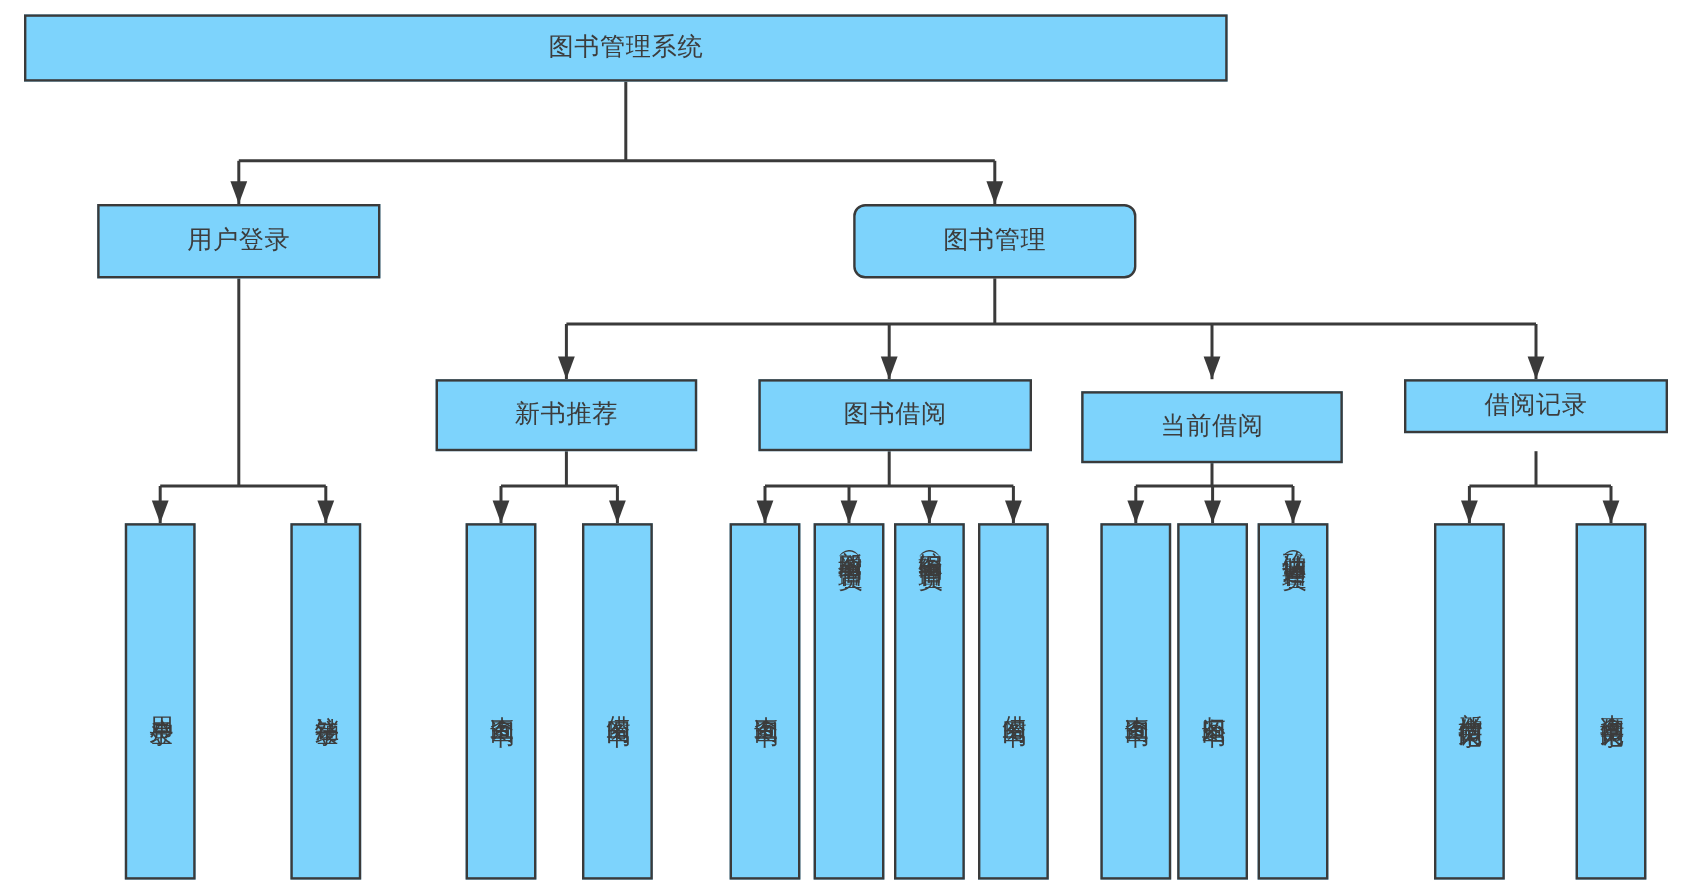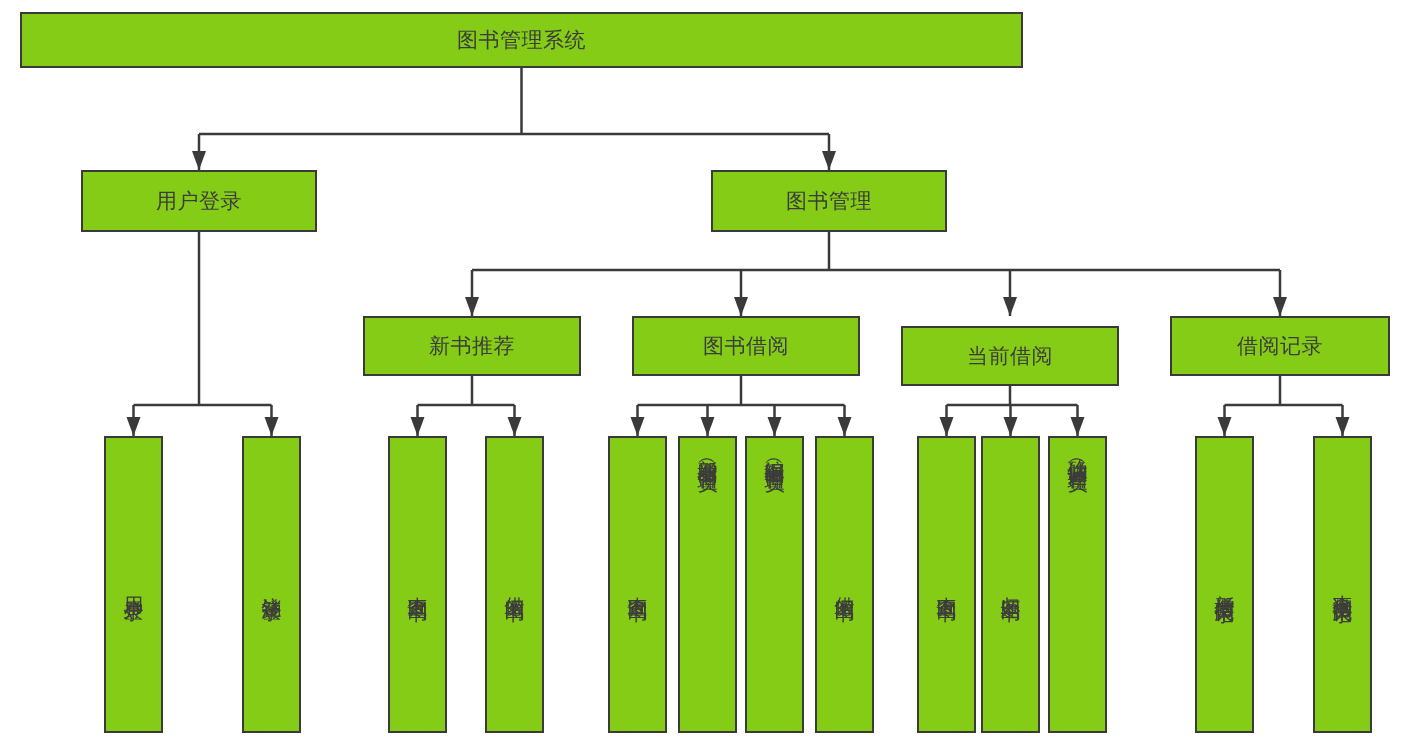--- a/index.html
+++ b/index.html
@@ -23,21 +23,21 @@
     position: absolute;
     left: 0;
     top: 0;
     width: 1405px;
     height: 747px;
     display: block;
   }
   .node-box {
     position: absolute;
     box-sizing: border-box;
-    background: #84cc16;
+    background: #7dd3fc;
     border: 2.5px solid #3a3a3a;
     display: flex;
     align-items: center;
     justify-content: center;
   }
   .node-label {
     font-size: 21px;
     color: #3c3c3c;
     line-height: 1.05;
     letter-spacing: 0.5px;
@@ -130,33 +130,33 @@
         <polygon points="1335.5,417 1349.5,417 1342.5,436" fill="#3a3a3a"></polygon>
       </g>
   </svg>
   <div id="node-layer">
       <div class="node-box" style="left: 20px; top: 12px; width: 1003px; height: 56px; border-color: rgb(58, 58, 58);">
         <span class="node-label" style="color: rgb(60, 60, 60);">图书管理系统</span>
       </div>
       <div class="node-box" style="left: 81px; top: 170px; width: 236px; height: 62px; border-color: rgb(58, 58, 58);">
         <span class="node-label" style="color: rgb(60, 60, 60);">用户登录</span>
       </div>
-      <div class="node-box" style="left: 711px; top: 170px; width: 236px; height: 62px; border-color: rgb(58, 58, 58);">
+      <div class="node-box" style="left: 711px; top: 170px; width: 236px; height: 62px; border-color: rgb(58, 58, 58); border-radius: 10px;">
         <span class="node-label" style="color: rgb(60, 60, 60);">图书管理</span>
       </div>
       <div class="node-box" style="left: 363px; top: 316px; width: 218px; height: 60px; border-color: rgb(58, 58, 58);">
         <span class="node-label" style="color: rgb(60, 60, 60);">新书推荐</span>
       </div>
       <div class="node-box" style="left: 632px; top: 316px; width: 228px; height: 60px; border-color: rgb(58, 58, 58);">
         <span class="node-label" style="color: rgb(60, 60, 60);">图书借阅</span>
       </div>
       <div class="node-box" style="left: 901px; top: 326px; width: 218px; height: 60px; border-color: rgb(58, 58, 58);">
         <span class="node-label" style="color: rgb(60, 60, 60);">当前借阅</span>
       </div>
-      <div class="node-box" style="left: 1170px; top: 316px; width: 220px; height: 60px; border-color: rgb(58, 58, 58);">
+      <div class="node-box" style="left: 1170px; top: 316px; width: 220px; height: 45px; border-color: rgb(58, 58, 58);">
         <span class="node-label" style="color: rgb(60, 60, 60);">借阅记录</span>
       </div>
       <div class="node-box vertical centered" style="left: 104px; top: 436px; width: 59px; height: 297px; border-color: rgb(58, 58, 58);">
         <span class="node-label" style="color: rgb(60, 60, 60);">用户登录</span>
       </div>
       <div class="node-box vertical centered" style="left: 242px; top: 436px; width: 59px; height: 297px; border-color: rgb(58, 58, 58);">
         <span class="node-label" style="color: rgb(60, 60, 60);">注销登录</span>
       </div>
       <div class="node-box vertical centered" style="left: 388px; top: 436px; width: 59px; height: 297px; border-color: rgb(58, 58, 58);">
         <span class="node-label" style="color: rgb(60, 60, 60);">查询图书</span>

